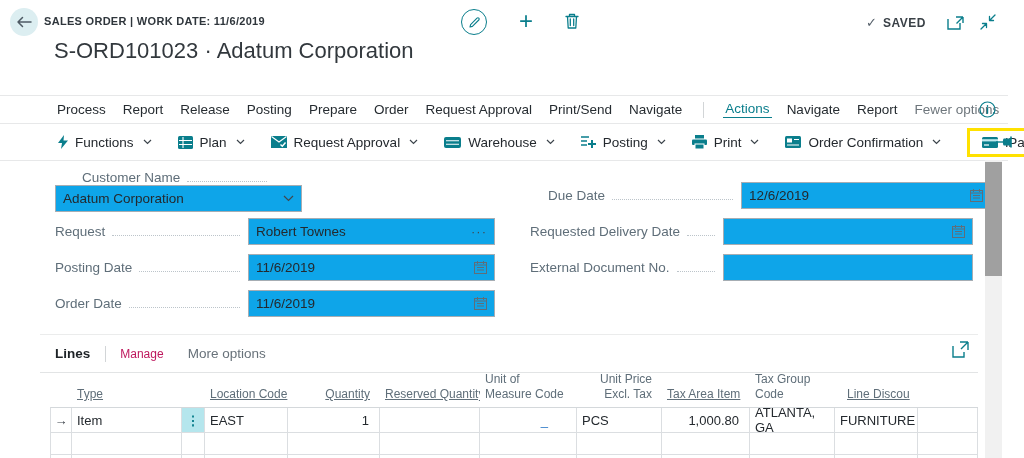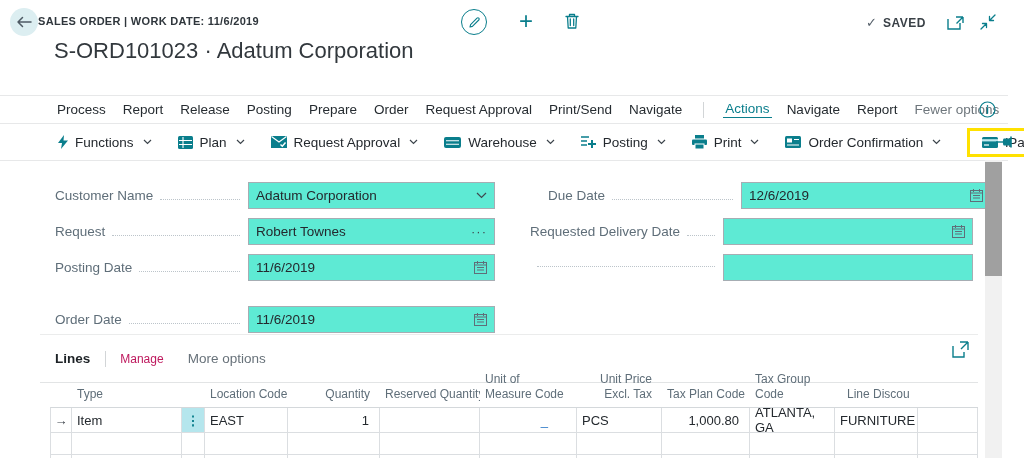--- a/index.html
+++ b/index.html
@@ -3,21 +3,21 @@
 <meta charset="utf-8">
 <style>
   * { margin:0; padding:0; box-sizing:border-box; }
   html,body { background:#fff; }
   body { font-family:"Liberation Sans", sans-serif; }
   .page { position:relative; width:1024px; height:458px; background:#fff; overflow:hidden; }
 
   
   .back-btn { position:absolute; left:10px; top:8px; width:28px; height:28px; border-radius:50%;
               background:#dceef1; display:flex; align-items:center; justify-content:center; cursor:pointer; }
-  .caption { position:absolute; left:38px; top:15px; font-size:11px; font-weight:700;
+  .caption { position:absolute; left:44px; top:15px; font-size:11px; font-weight:700;
              color:#2f363c; letter-spacing:.3px; }
   .icon-btn { position:absolute; display:flex; align-items:center; justify-content:center; cursor:pointer; }
   .edit-btn { left:461px; top:9px; width:26px; height:26px; border:1px solid #0a7e8c; border-radius:50%; }
   .plus-btn { left:513px; top:7px; width:26px; height:28px; font-size:24px; font-weight:300; color:#0a7e8c; }
   .trash-btn { left:562px; top:10px; width:20px; height:22px; }
   .saved { position:absolute; left:866px; top:15px; display:flex; align-items:center; gap:6px; }
   .saved .chk { color:#56606a; font-size:13px; }
   .saved .txt { font-size:12px; font-weight:600; letter-spacing:.5px; color:#3a4147; }
   .popup-btn { left:946px; top:13px; width:18px; height:18px; }
   .collapse-btn { left:978px; top:12px; width:20px; height:20px; }
@@ -39,44 +39,44 @@
   .titem { display:flex; align-items:center; gap:7px; font-size:13.5px; color:#24292e; cursor:pointer; white-space:nowrap; }
   .titem .caret { margin-left:2px; }
   .hl-box { border:3px solid #ffe100; padding:4px 12px; display:flex; align-items:center; gap:7px;
             font-size:13.5px; color:#24292e; cursor:pointer; }
   .pin-btn { left:994px; top:131px; width:22px; height:22px; }
 
   
   .frow { position:absolute; display:flex; align-items:center; }
   .flabel { display:flex; align-items:baseline; font-size:13.5px; color:#5f6e79; }
   .flabel .leader { border-bottom:1px dotted #bcc4ca; margin:0 8px 3px 7px; flex:1; }
-  .fbox { height:27px; border:1px solid #a6adb3; background:#5eead4; display:flex; align-items:center;
+  .fbox { height:27px; border:1px solid #a6adb3; background:#0ea5e9; display:flex; align-items:center;
           padding:0 7px; font-size:13.5px; color:#24292e; cursor:text; }
   .fbox .fval { flex:1; white-space:nowrap; overflow:hidden; }
   .fbox .ctl { color:#40484f; display:flex; align-items:center; }
   .ellipsis { font-size:13px; letter-spacing:1px; color:#40484f; cursor:pointer; }
   .lw { width:193px; } .rlw { width:193px; }
 
   
   .lines-head { position:absolute; left:40px; top:334px; width:938px;
                 border-top:1px solid #ebecec; border-bottom:1px solid #e2e4e5;
-                height:49px; display:flex; align-items:center; }
+                height:39px; display:flex; align-items:center; }
   .lines-title { font-size:13.5px; font-weight:700; color:#1d2226; margin-left:15px; cursor:pointer; }
   .lines-sep { width:1px; height:16px; background:#d2d5d7; margin:0 14px 0 15px; }
   .lines-item { font-size:12px; color:#be185d; cursor:pointer; }
   .lines-more { font-size:13.5px; color:#68727a; margin-left:24px; cursor:pointer; }
   .expand-btn { position:absolute; left:952px; top:341px; width:17px; height:17px; cursor:pointer; }
 
   
   .thead { position:absolute; left:50px; top:368px; width:928px; height:39px;
            display:grid; grid-template-columns:22px 133px 83px 92px 100px 97px 85px 88px 85px 83px 60px;
            align-items:end; padding-bottom:0; }
   .hcell { font-size:12px; color:#5f6e79; line-height:1.25; padding:0 9px 5px 5px; overflow:hidden; cursor:pointer; }
   .hcell.r { text-align:right; padding-right:10px; }
-  .hcell.nw { white-space:nowrap; }
+  .hcell.nw { white-space:nowrap;text-decoration:underline; }
   .tbody { position:absolute; left:50px; top:407px; width:928px;
            border-top:1px solid #d4d8db; border-left:1px solid #dbdee1; }
   .trow { display:grid; grid-template-columns:21px 110px 23px 83px 92px 100px 97px 85px 88px 85px 83px 60px; }
   .trow.r1 { height:25px; } .trow.r2 { height:22px; } .trow.r3 { height:3px; }
   .cell { border-right:1px solid #dbdee1; border-bottom:1px solid #dbdee1;
           font-size:13px; color:#24292e; display:flex; align-items:center; padding:0 5px; overflow:hidden; }
   .cell.r { justify-content:flex-end; padding-right:10px; }
   .cell.sel { justify-content:center; padding:0; color:#3c434a; font-size:13px; }
   .cell.menu { background:#b5e6ed; justify-content:center; padding:0; color:#0a7e8c; font-weight:700; cursor:pointer; }
   .cell.link { color:#2d7ac7; padding-right:28px; }
@@ -239,21 +239,21 @@
     </div>
   </div>
   <div class="icon-btn pin-btn">
     <svg width="19" height="14" viewBox="0 0 19 14">
       <path d="M0 7 H7" stroke="#0a7e8c" stroke-width="1.4"></path>
       <path d="M8 3.5 H15 V10.5 H8 C6.5 10.5 6.5 3.5 8 3.5 Z" fill="#0a7e8c"></path>
       <path d="M15 1.5 V12.5" stroke="#0a7e8c" stroke-width="1.6"></path>
     </svg>
   </div>
 
-  <div class="frow" style="left:55px; top:182px;">
+  <div class="frow" style="left:55px; top:170px;flex-direction:column;">
     <div class="flabel lw">
         <span>Customer Name</span>
         <span class="leader"></span>
       </div>
     <div class="fbox" style="width:247px;">
       <span class="fval">Adatum Corporation</span>
       <span class="ctl">
         <svg width="11" height="7" viewBox="0 0 11 7">
             <path d="M1 1 L5.5 5.5 L10 1" stroke="#40484f" stroke-width="1.2" fill="none"></path>
           </svg>
@@ -278,21 +278,21 @@
     <div class="fbox" style="width:247px;">
       <span class="fval">11/6/2019</span>
       <span class="ctl">
         <svg width="13" height="13" viewBox="0 0 13 13">
             <rect x="0.5" y="1.5" width="12" height="11" stroke="#5f6e79" fill="none"></rect>
             <path d="M0.5 4 H12.5 M3.5 0 V3 M9.5 0 V3 M3 6.5 H10 M3 9 H10" stroke="#5f6e79" stroke-width="1" fill="none"></path>
           </svg>
       </span>
     </div>
   </div>
-  <div class="frow" style="left:55px; top:290px;margin-top:16px;">
+  <div class="frow" style="left:55px; top:290px;">
     <div class="flabel lw">
         <span>Order Date</span>
         <span class="leader"></span>
       </div>
     <div class="fbox" style="width:247px;">
       <span class="fval">11/6/2019</span>
       <span class="ctl">
         <svg width="13" height="13" viewBox="0 0 13 13">
             <rect x="0.5" y="1.5" width="12" height="11" stroke="#5f6e79" fill="none"></rect>
             <path d="M0.5 4 H12.5 M3.5 0 V3 M9.5 0 V3 M3 6.5 H10 M3 9 H10" stroke="#5f6e79" stroke-width="1" fill="none"></path>
@@ -326,20 +326,21 @@
       <span class="ctl">
         <svg width="13" height="13" viewBox="0 0 13 13">
             <rect x="0.5" y="1.5" width="12" height="11" stroke="#5f6e79" fill="none"></rect>
             <path d="M0.5 4 H12.5 M3.5 0 V3 M9.5 0 V3 M3 6.5 H10 M3 9 H10" stroke="#5f6e79" stroke-width="1" fill="none"></path>
           </svg>
       </span>
     </div>
   </div>
   <div class="frow" style="left:530px; top:254px;">
     <div class="flabel rlw">
+        <span>External Document No.</span>
         <span class="leader"></span>
       </div>
     <div class="fbox" style="width:250px;">
       <span class="fval"></span>
     </div>
   </div>
 
   <div class="lines-head">
     <span class="lines-title">Lines</span>
     <span class="lines-sep"></span>
@@ -354,21 +355,21 @@
   </div>
 
   <div class="thead">
     <div class="hcell"></div>
     <div class="hcell nw">Type</div>
     <div class="hcell nw">Location Code</div>
     <div class="hcell r nw">Quantity</div>
     <div class="hcell r nw">Reserved Quantity</div>
     <div class="hcell">Unit of Measure Code</div>
     <div class="hcell r">Unit Price Excl. Tax</div>
-    <div class="hcell nw">Tax Plan Code</div>
+    <div class="hcell nw">Tax Area Item</div>
     <div class="hcell">Tax Group Code</div>
     <div class="hcell nw" style="padding-left:12px;">Line Discou</div>
   </div>
 
   <div class="tbody">
     <div class="trow r1">
       <div class="cell sel">→</div>
       <div class="cell">Item</div>
       <div class="cell menu">⋮</div>
       <div class="cell">EAST</div>

